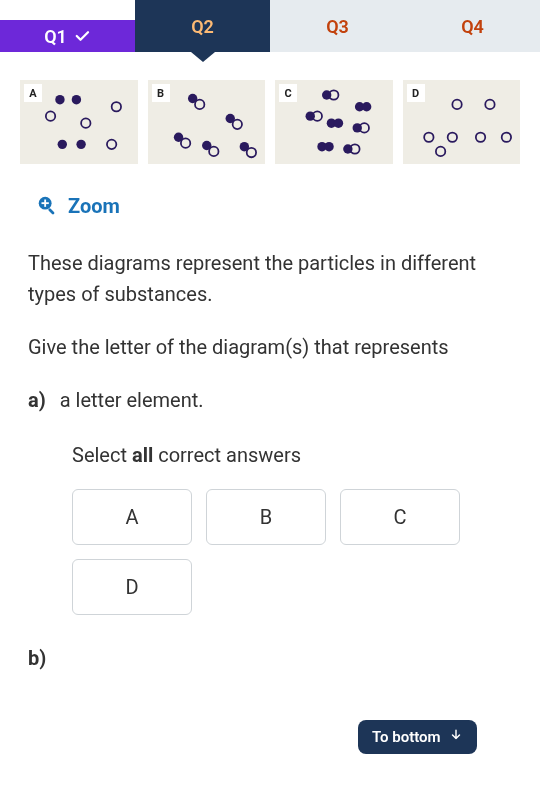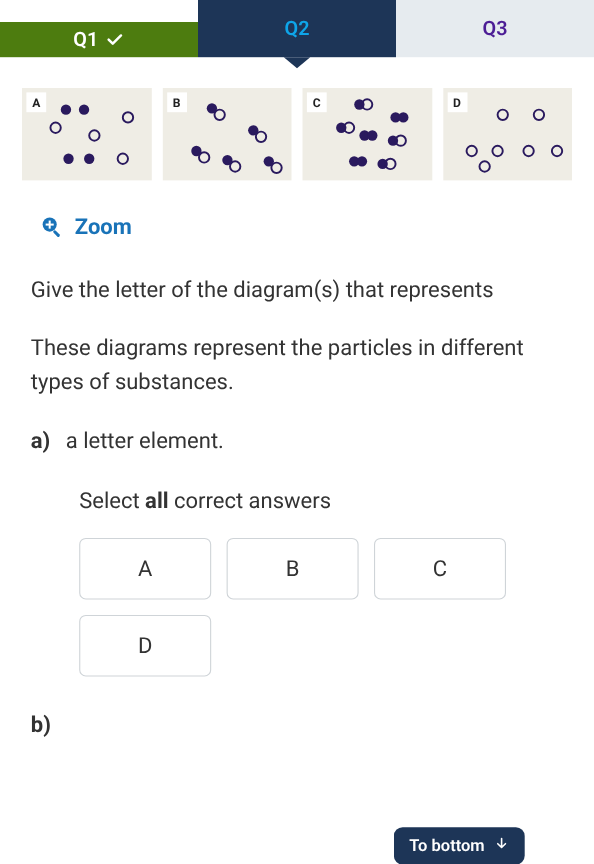--- a/index.html
+++ b/index.html
@@ -1,67 +1,70 @@
 <!DOCTYPE html>
 <html><head>
 <meta charset="utf-8">
 <style>
   * { box-sizing: border-box; margin: 0; padding: 0; }
   body { font-family: -apple-system, BlinkMacSystemFont, "Segoe UI", Roboto, Arial, sans-serif; width: 540px; background: #fff; color: #222; }
   
   .tabs { display: flex; height: 52px; }
   .tab { flex: 1; display: flex; align-items: center; justify-content: center; font-size: 18px; font-weight: 600; cursor: pointer; position: relative; }
-  .tab.done { background: #4d7c0f; color: #fff; margin-top: 20px; }
-  .tab.active { background: #1d3557; color: #0ea5e9; }
-  .tab.inactive { background: #e6ebef; color: #4c1d95; }
+  .tab.done { background: #6d28d9; color: #fff; margin-top: 20px; }
+  .tab.active { background: #1d3557; color: #fdba74; }
+  .tab.inactive { background: #e6ebef; color: #c2410c; }
   .tab.active::after {
     content: ""; position: absolute; bottom: -10px; left: 50%; transform: translateX(-50%);
     border-left: 12px solid transparent; border-right: 12px solid transparent; border-top: 10px solid #1d3557;
   }
   .check { margin-left: 6px; display: inline-flex; }
   
   .diagrams { display: flex; gap: 10px; padding: 28px 20px 0 20px; }
   .diag { flex: 1; height: 84px; background: #efede5; position: relative; }
   .diag-label { position: absolute; top: 4px; left: 4px; background: #fff; width: 18px; height: 18px; font-size: 11px; font-weight: 700; display: flex; align-items: center; justify-content: center; }
   .diag svg { width: 100%; height: 100%; }
   
-  .zoom-row { display: flex; align-items: center; gap: 10px; padding: 30px 21px 10px 36px; }
+  .zoom-row { display: flex; gap: 10px; padding: 30px 21px 10px 36px; }
   .zoom-icon { display: inline-flex; }
   .zoom-text { color: #1973b8; font-weight: 700; font-size: 20px; }
   
   .content { padding: 20px 28px; font-size: 20px; line-height: 1.55; color: #333; }
   .para { margin-bottom: 22px; }
   
   .qline { display: flex; gap: 14px; margin-bottom: 18px; }
   .qlabel { font-weight: 700; }
   
   .sub { padding-left: 44px; margin-bottom: 20px; margin-top: 24px; }
   .instr { margin-bottom: 18px; }
   .options { display: flex; flex-wrap: wrap; gap: 14px; }
   .opt { width: 120px; height: 56px; border: 1.5px solid #cfd4d8; border-radius: 6px; display: flex; align-items: center; justify-content: center; font-size: 20px; color: #333; cursor: pointer; }
   
-  .to-bottom { position: fixed; left: 358px; top: 752px; background: #1d3557; color: #fff; border-radius: 8px; padding: 8px 14px; font-size: 15px; font-weight: 600; display: flex; align-items: center; gap: 8px; cursor: pointer; }
+  .to-bottom { position: fixed; left: 358px; top: 720px; background: #1d3557; color: #fff; border-radius: 8px; padding: 8px 14px; font-size: 15px; font-weight: 600; display: flex; align-items: center; gap: 8px; cursor: pointer; }
 </style>
 </head>
 <body>
 
 <div class="tabs">
   <div class="tab done">
     <span>Q1</span>
     <span class="check">
       <svg width="18" height="18" viewBox="0 0 24 24">
           <path d="M5 12l5 5L20 7" stroke="#fff" stroke-width="3" fill="none" stroke-linecap="round" stroke-linejoin="round"></path>
         </svg>
     </span>
   </div>
   <div class="tab active">
     <span>Q2</span>
   </div>
   <div class="tab inactive">
     <span>Q3</span>
+  </div>
+  <div class="tab inactive">
+    <span>Q4</span>
   </div>
 </div>
 
 <div class="diagrams">
   <div class="diag">
     <div class="diag-label">A</div>
     <svg viewBox="0 0 100 70">
       <circle cx="34" cy="16" r="4" fill="#2a1a5e"></circle>
       <circle cx="48" cy="16" r="4" fill="#2a1a5e"></circle>
       <circle cx="82" cy="22" r="4" fill="none" stroke="#2a1a5e" stroke-width="1.5"></circle>
@@ -126,22 +129,22 @@
         <circle cx="10" cy="10" r="7" fill="#1973b8"></circle>
         <rect x="15" y="15" width="8" height="3" rx="1.5" transform="rotate(45 15 15)" fill="#1973b8"></rect>
         <rect x="9" y="6" width="2" height="8" fill="#fff"></rect>
         <rect x="6" y="9" width="8" height="2" fill="#fff"></rect>
       </svg>
   </span>
   <span class="zoom-text">Zoom</span>
 </div>
 
 <div class="content">
+  <p class="para">These diagrams represent the particles in different types of substances.</p>
   <p class="para">Give the letter of the diagram(s) that represents</p>
-  <p class="para">These diagrams represent the particles in different types of substances.</p>
 
   <div class="qline">
     <span class="qlabel">a)</span>
     <span>a letter element.</span>
   </div>
 
   <div class="sub">
     <p class="instr">
       <span>Select </span><b>all</b><span> correct answers</span>
     </p>

